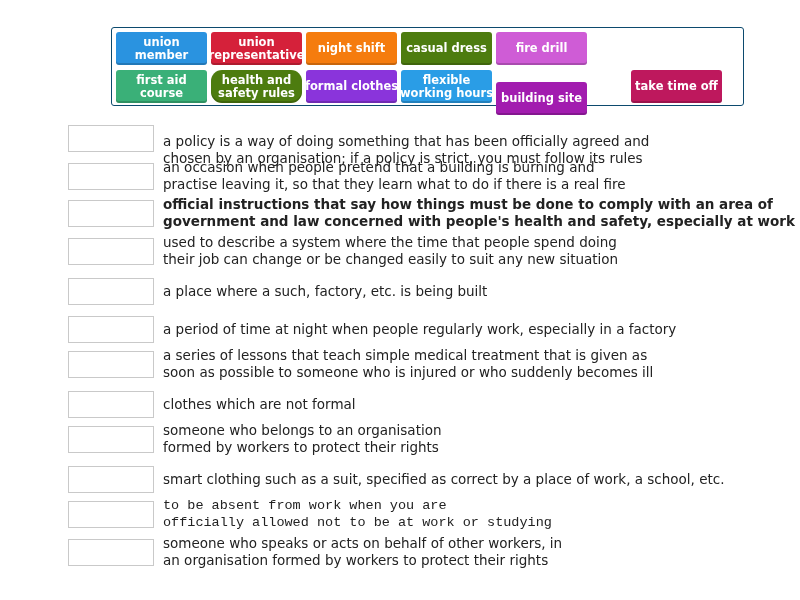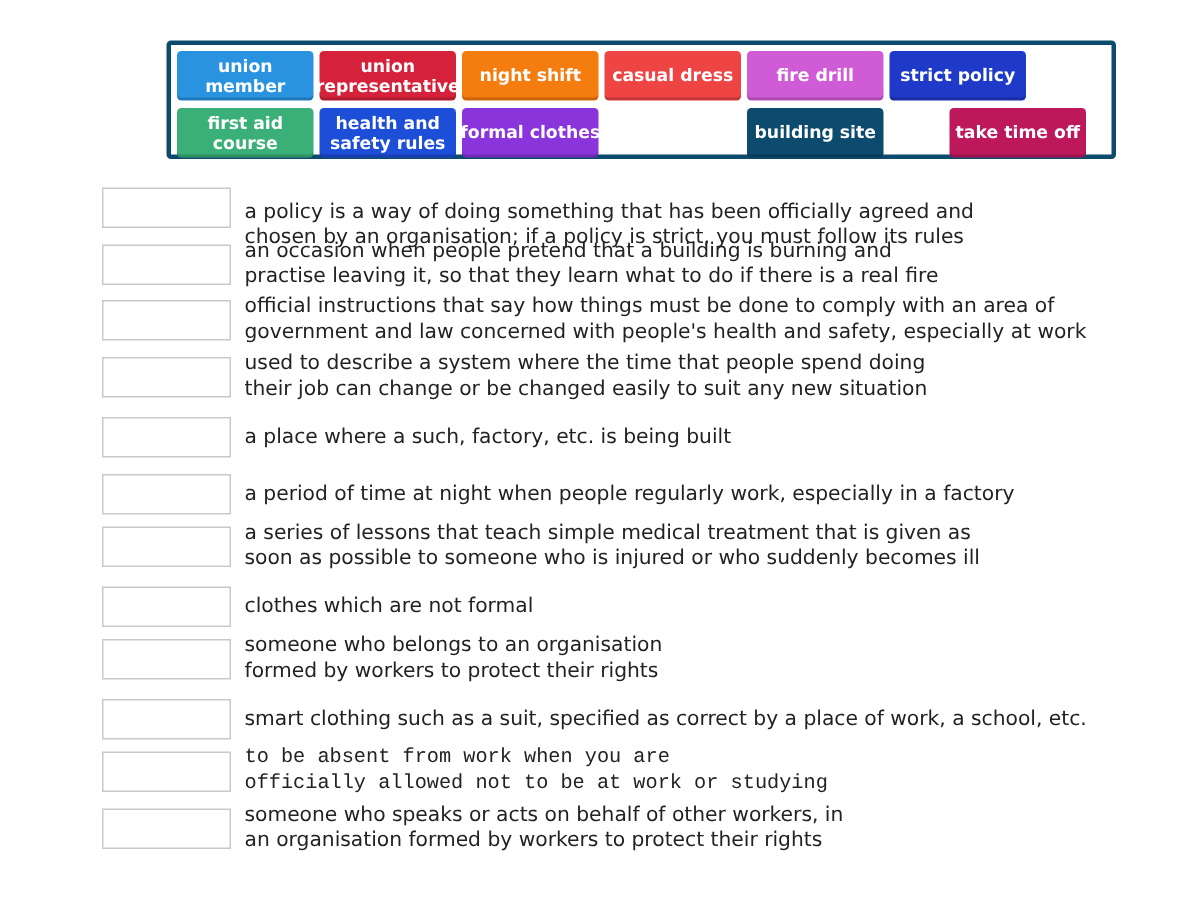--- a/index.html
+++ b/index.html
@@ -1,56 +1,57 @@
 <!DOCTYPE html>
 <html><head>
 <meta charset="utf-8">
 <style>
   html,body{margin:0;padding:0;background:#fff;}
   body{width:800px;height:600px;position:relative;font-family:"DejaVu Sans","Liberation Sans",sans-serif;overflow:hidden;}
-  .tilebox{position:absolute;left:111px;top:27px;width:633px;height:79px;border:3px solid #0c4a6e;border-radius:3px;background:#fff;box-sizing:border-box;}
+  .tilebox{position:absolute;left:111px;top:27px;width:633px;height:79px;border:1px solid #0c4a6e;border-radius:3px;background:#fff;box-sizing:border-box;}
   .tile{position:absolute;width:91px;height:33px;border-radius:3px;color:#fff;font-weight:bold;font-size:11.5px;line-height:13px;display:flex;align-items:center;justify-content:center;text-align:center;box-shadow:inset 0 -2px 0 rgba(0,0,0,0.18);cursor:grab;}
   .row{position:absolute;left:68px;}
   .slot{position:absolute;left:0;width:86px;height:27px;border:1px solid #c9c9c9;background:#fff;box-sizing:border-box;}
   .def{position:absolute;left:95px;font-size:13.5px;line-height:17px;color:#222;white-space:pre;}
 </style>
 </head>
 <body>
 
 <div class="tilebox" id="tilebox">
     <div class="tile" style="left: 4px; top: 4px; background: rgb(42, 147, 224); white-space: pre;">union
 member</div>
     <div class="tile" style="left: 99px; top: 4px; background: rgb(213, 33, 58); white-space: pre;">union
 representative</div>
     <div class="tile" style="left: 194px; top: 4px; background: rgb(245, 124, 14); white-space: pre;">night shift</div>
-    <div class="tile" style="left: 289px; top: 4px; background: #ef4444; white-space: pre;">casual dress</div>
+    <div class="tile" style="left: 289px; top: 4px; background: #4d7c0f; white-space: pre;">casual dress</div>
     <div class="tile" style="left: 384px; top: 4px; background: rgb(207, 92, 214); white-space: pre;">fire drill</div>
-    <div class="tile" style="left: 479px; top: 4px; background: rgb(31, 57, 200); white-space: pre;">strict policy</div>
     <div class="tile" style="left: 4px; top: 42px; background: rgb(58, 176, 120); white-space: pre;">first aid
 course</div>
-    <div class="tile" style="left: 99px; top: 42px; background: #1d4ed8; white-space: pre;">health and
+    <div class="tile" style="left: 99px; top: 42px; background: #4d7c0f; white-space: pre; border-radius: 11px;">health and
 safety rules</div>
     <div class="tile" style="left: 194px; top: 42px; background: rgb(138, 52, 219); white-space: pre;">formal clothes</div>
-    <div class="tile" style="left: 384px; top: 42px; background: #0c4a6e; white-space: pre;">building site</div>
+    <div class="tile" style="left: 289px; top: 42px; background: rgb(42, 157, 230); white-space: pre;">flexible
+working hours</div>
+    <div class="tile" style="left: 384px; top: 54px; background: #a21caf; white-space: pre;">building site</div>
     <div class="tile" style="left: 479px; top: 42px; background: #be185d; white-space: pre; margin-left: 40px;">take time off</div>
   </div>
 <div id="rows">
     <div class="row" style="top: 121px;">
       <div class="slot" style="top: 4px;"></div>
       <div class="def" style="top: 12px;">a policy is a way of doing something that has been officially agreed and
 chosen by an organisation; if a policy is strict, you must follow its rules</div>
     </div>
     <div class="row" style="top: 159px;">
       <div class="slot" style="top: 4px;"></div>
       <div class="def" style="top: 0px;">an occasion when people pretend that a building is burning and
 practise leaving it, so that they learn what to do if there is a real fire</div>
     </div>
     <div class="row" style="top: 196px;">
       <div class="slot" style="top: 4px;"></div>
-      <div class="def" style="top: 0px;">official instructions that say how things must be done to comply with an area of
+      <div class="def" style="top: 0px; font-weight: bold;">official instructions that say how things must be done to comply with an area of
 government and law concerned with people's health and safety, especially at work</div>
     </div>
     <div class="row" style="top: 234px;">
       <div class="slot" style="top: 4px;"></div>
       <div class="def" style="top: 0px;">used to describe a system where the time that people spend doing
 their job can change or be changed easily to suit any new situation</div>
     </div>
     <div class="row" style="top: 274px;">
       <div class="slot" style="top: 4px;"></div>
       <div class="def" style="top: 9px;">a place where a such, factory, etc. is being built</div>

